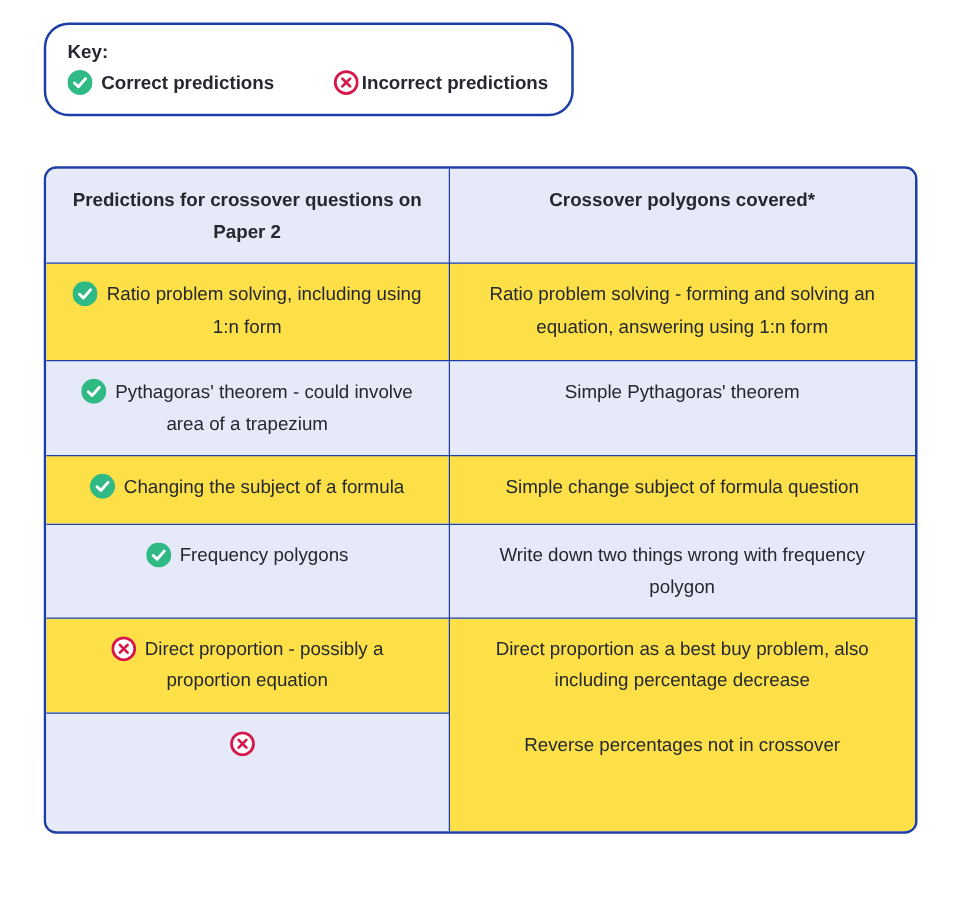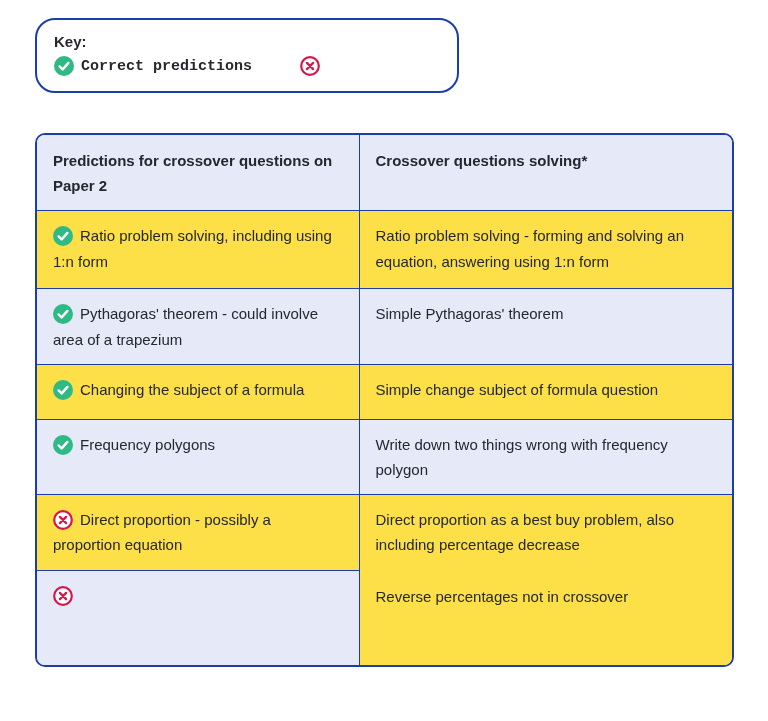--- a/index.html
+++ b/index.html
@@ -22,21 +22,21 @@
     width:424px;min-height:75px;
     background:#fff;
     border:2.5px solid var(--blue);
     border-radius:20px;
     padding:11px 16px 12px 17px;
   }
   .key-title{
     font-weight:bold;font-size:15px;line-height:1.4;
   }
   .key-items{
-    display:flex;align-items:center;gap:48px;margin-top:4px;font-family:Liberation Mono, monospace;
+    display:flex;align-items:center;gap:48px;margin-top:4px;
   }
   .key-item{display:flex;align-items:center;}
   .key-item .lbl{font-weight:bold;font-size:15px;}
   .key-item .gap{margin-right:7px;}
   .key-item .gap0{margin-right:2px;}
 
   .icon{
     display:inline-block;width:20px;height:20px;flex:0 0 auto;
   }
   td .icon{vertical-align:-5px;margin-right:7px;}
@@ -54,21 +54,21 @@
     border-collapse:collapse;
     border:hidden;
     table-layout:fixed;
   }
   table.grid th, table.grid td{
     border:1.5px solid var(--blue);
     vertical-align:top;
     padding:12px 16px;
     font-size:15px;
     line-height:1.68;
-    text-align:left;
+    text-align:center;
   }
   table.grid th{
     font-weight:bold;
     background:var(--band);
     padding-top:13px;
   }
   td.band{background:var(--band);}
   td.plain{background:#fde047;}
   tr.h-header{height:72px;}
   tr.h-r1{height:78px;}
@@ -101,34 +101,35 @@
     <div class="key-item">
       <svg class="icon gap" viewBox="0 0 20 20">
           <use href="#check-circle"></use>
         </svg>
       <span class="lbl">Correct predictions</span>
     </div>
     <div class="key-item">
       <svg class="icon gap0" viewBox="0 0 20 20">
           <use href="#x-circle"></use>
         </svg>
+      <span class="lbl">Incorrect predictions</span>
     </div>
   </div>
 </div>
 
 <div class="table-wrap">
   <table class="grid">
     <colgroup>
         <col style="width:322px">
         <col>
       </colgroup>
     <tbody>
         <tr class="h-header">
       <th>Predictions for crossover questions on Paper 2</th>
-      <th>Crossover questions solving*</th>
+      <th>Crossover polygons covered*</th>
     </tr>
 
     <tr class="h-r1">
       <td class="plain"><svg class="icon" viewBox="0 0 20 20">
               <use href="#check-circle"></use>
             </svg><span>Ratio problem solving, including using 1:n form</span></td>
       <td class="plain">Ratio problem solving - forming and solving an equation, answering using 1:n form</td>
     </tr>
 
     <tr class="h-r2">

